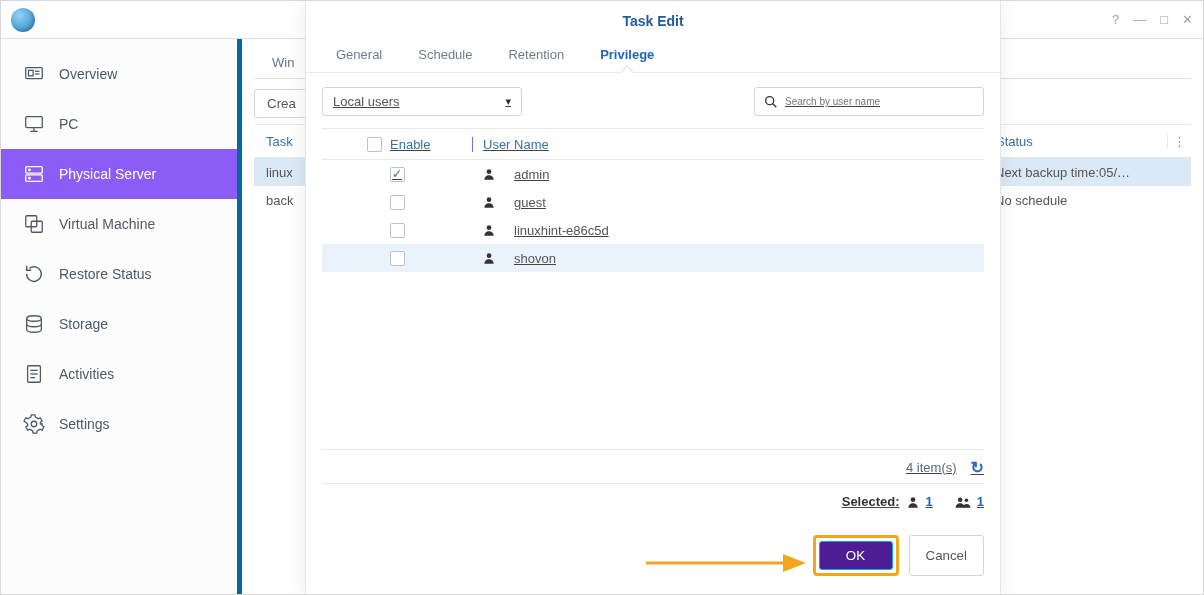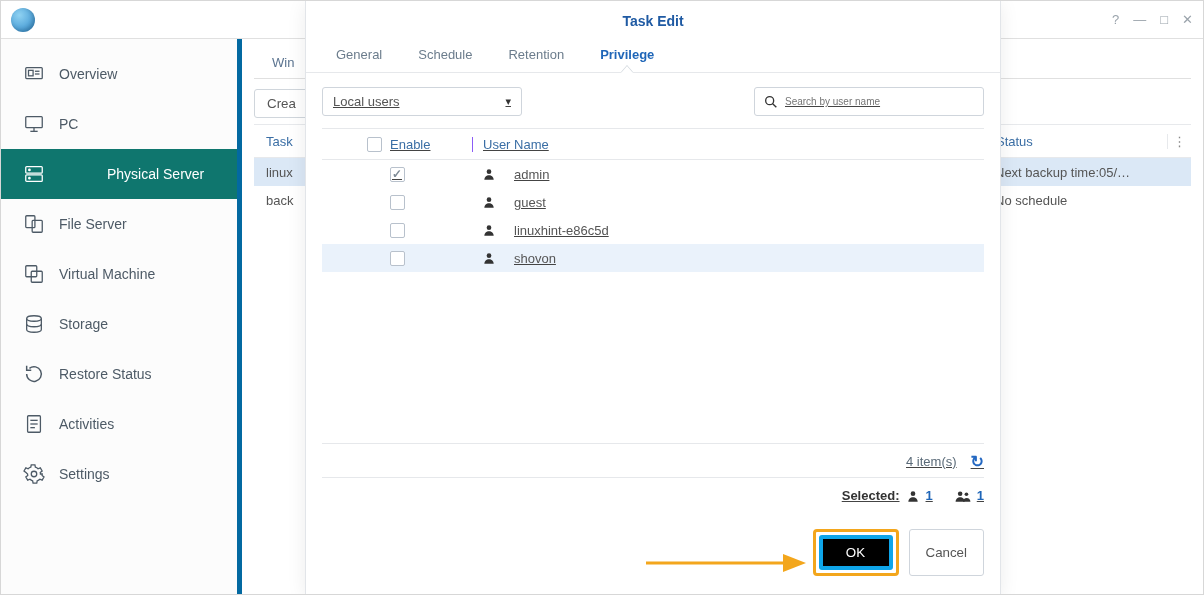--- a/index.html
+++ b/index.html
@@ -51,23 +51,22 @@
     background: #fcfcfc;
   }
   .sidebar-item {
     display: flex; align-items: center;
     height: 50px;
     padding: 0 22px;
     color: #4d5a66;
     cursor: pointer;
   }
   .sidebar-item.active {
-    background: #0f766e;
+    background: #8b5cf6;
     color: #fff;
-    gap: 48px;
   }
   .sidebar-item .sicon {
     width: 22px; height: 22px;
     margin-right: 14px;
     flex-shrink: 0;
     color: inherit;
   }
   .sidebar-item .label { font-size: 14px; }
 
   
@@ -277,23 +276,23 @@
     min-width: 74px;
     padding: 6px 16px;
     border: 1px solid #cfd5dc;
     background: #fff;
     color: #555;
     border-radius: 3px;
     cursor: pointer;
     text-align: center;
   }
   .btn.primary {
-    background: #000000;
+    background: #4c1d95;
     color: #fff;
-    border: 4px solid #0ea5e9;
+    border: 1px solid #0ea5e9;
   }
   .ok-highlight {
     border: 3px solid #f3a61c;
     padding: 3px;
     border-radius: 4px;
     display: inline-flex;
   }
 
   
   .arrow {
@@ -353,53 +352,44 @@
             <rect x="3" y="13" width="18" height="7" rx="1"></rect>
             <circle cx="7" cy="7.5" r="0.8" fill="currentColor"></circle>
             <circle cx="7" cy="16.5" r="0.8" fill="currentColor"></circle>
           </svg>
       </span>
       <span class="label">Physical Server</span>
     </div>
     <div class="sidebar-item">
       <span class="sicon">
         <svg viewBox="0 0 24 24" fill="none" stroke="currentColor" stroke-width="1.4">
-            <rect x="3" y="3" width="10" height="13" rx="1"></rect>
-            <rect x="10" y="8" width="11" height="13" rx="1"></rect>
-          </svg>
-      </span>
-      <span class="label">File Server</span>
-    </div>
-    <div class="sidebar-item">
-      <span class="sicon">
-        <svg viewBox="0 0 24 24" fill="none" stroke="currentColor" stroke-width="1.4">
             <rect x="3" y="3" width="12" height="12" rx="1"></rect>
             <rect x="9" y="9" width="12" height="12" rx="1"></rect>
           </svg>
       </span>
       <span class="label">Virtual Machine</span>
+    </div>
+    <div class="sidebar-item">
+      <span class="sicon">
+        <svg viewBox="0 0 24 24" fill="none" stroke="currentColor" stroke-width="1.6">
+            <path d="M4 12a8 8 0 1 0 3-6.2"></path>
+            <polyline points="4 3 4 8 9 8"></polyline>
+          </svg>
+      </span>
+      <span class="label">Restore Status</span>
     </div>
     <div class="sidebar-item">
       <span class="sicon">
         <svg viewBox="0 0 24 24" fill="none" stroke="currentColor" stroke-width="1.4">
             <ellipse cx="12" cy="6" rx="8" ry="3"></ellipse>
             <path d="M4 6v6c0 1.7 3.6 3 8 3s8-1.3 8-3V6"></path>
             <path d="M4 12v6c0 1.7 3.6 3 8 3s8-1.3 8-3v-6"></path>
           </svg>
       </span>
       <span class="label">Storage</span>
-    </div>
-    <div class="sidebar-item">
-      <span class="sicon">
-        <svg viewBox="0 0 24 24" fill="none" stroke="currentColor" stroke-width="1.6">
-            <path d="M4 12a8 8 0 1 0 3-6.2"></path>
-            <polyline points="4 3 4 8 9 8"></polyline>
-          </svg>
-      </span>
-      <span class="label">Restore Status</span>
     </div>
     <div class="sidebar-item">
       <span class="sicon">
         <svg viewBox="0 0 24 24" fill="none" stroke="currentColor" stroke-width="1.4">
             <rect x="5" y="3" width="14" height="18" rx="1"></rect>
             <line x1="8" y1="8" x2="16" y2="8"></line>
             <line x1="8" y1="12" x2="16" y2="12"></line>
             <line x1="8" y1="16" x2="13" y2="16"></line>
           </svg>
       </span>

